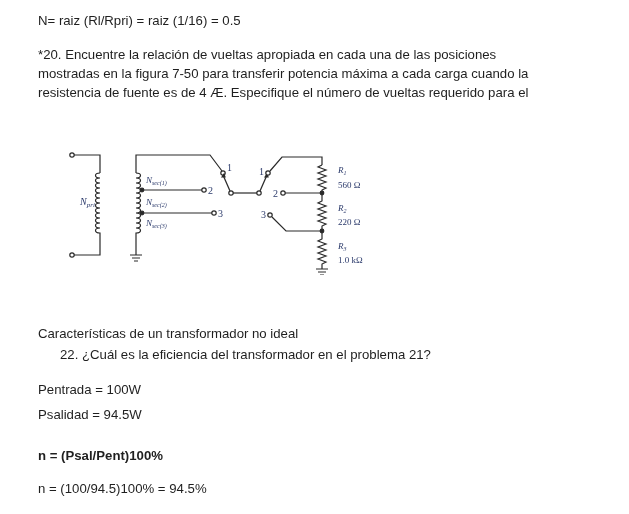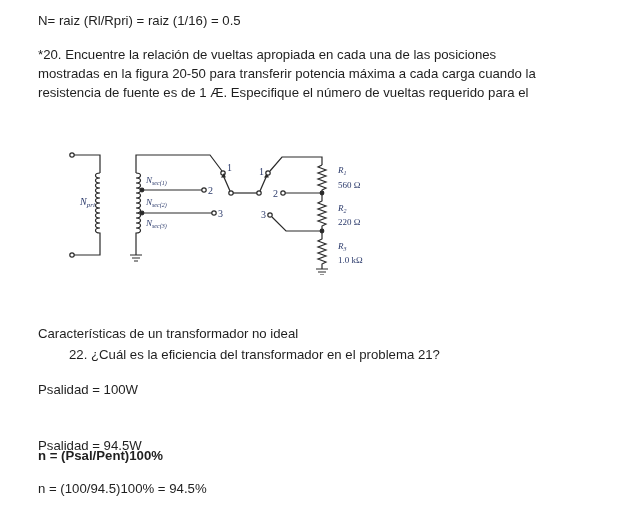--- a/index.html
+++ b/index.html
@@ -22,21 +22,21 @@
       white-space: nowrap;
       line-height: 19px;
     }
     .para {
       position: absolute;
       left: 38px;
       width: 560px;
       line-height: 19px;
     }
     .para div { white-space: nowrap; }
-    .indent { left: 60px; margin-left: 9px; }
+    .indent { left: 60px; }
     #figure {
       position: absolute;
       left: 60px;
       top: 143px;
       width: 330px;
       height: 132px;
     }
     #figure svg { display: block; }
     .fig-label {
       font-family: "Liberation Serif", "DejaVu Serif", serif;
@@ -48,22 +48,22 @@
       fill: #2b3a6b;
     }
   </style>
 </head>
 <body>
 
 <div class="line" style="top:11px;">N= raiz (Rl/Rpri) = raiz (1/16) = 0.5</div>
 
 <div class="para" style="top:45px;">
   <div>*20. Encuentre la relación de vueltas apropiada en cada una de las posiciones</div>
-  <div>mostradas en la figura 20-50 para transferir potencia máxima a cada carga cuando la</div>
-  <div>resistencia de fuente es de 1 Æ. Especifique el número de vueltas requerido para el</div>
+  <div>mostradas en la figura 7-50 para transferir potencia máxima a cada carga cuando la</div>
+  <div>resistencia de fuente es de 4 Æ. Especifique el número de vueltas requerido para el</div>
 </div>
 
 <div id="figure">
   <svg width="330" height="132" viewBox="0 0 330 132" xmlns="http://www.w3.org/2000/svg" stroke="#2a2a2a" fill="none" stroke-width="1.2">
 
     <g>
       <circle cx="12" cy="12" r="2.2" fill="#fff"></circle>
       <path d="M14 12 H40 V30"></path>
       <circle cx="12" cy="112" r="2.2" fill="#fff"></circle>
       <path d="M14 112 H40 V92"></path>
@@ -150,16 +150,16 @@
       <tspan>R</tspan><tspan font-size="6" dy="2">3</tspan>
     </text>
     <text class="fig-num" x="278" y="120" font-size="9" stroke="none">1.0 kΩ</text>
   </svg>
 </div>
 
 <div class="line" style="top:324px;">Características de un transformador no ideal</div>
 
 <div class="line indent" style="top:345px;">22. ¿Cuál es la eficiencia del transformador en el problema 21?</div>
 
-<div class="line" style="top:380px;">Psalidad = 100W</div>
-<div class="line" style="top:436px;">Psalidad = 94.5W</div>
+<div class="line" style="top:380px;">Pentrada = 100W</div>
+<div class="line" style="top:405px;">Psalidad = 94.5W</div>
 <div class="line" style="top:446px;font-weight:bold;">n = (Psal/Pent)100%</div>
 <div class="line" style="top:479px;">n = (100/94.5)100% = 94.5%</div>
 
 </body></html>

